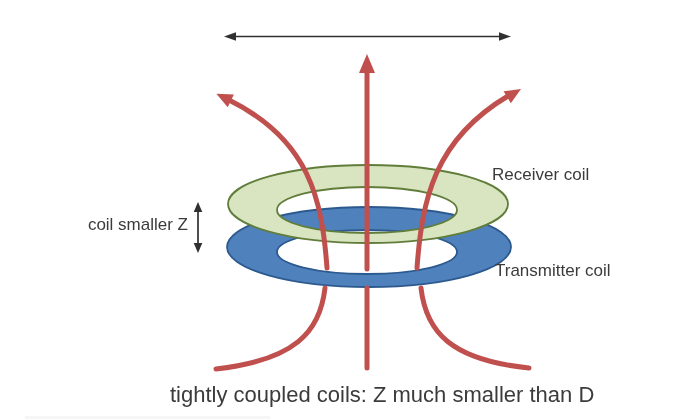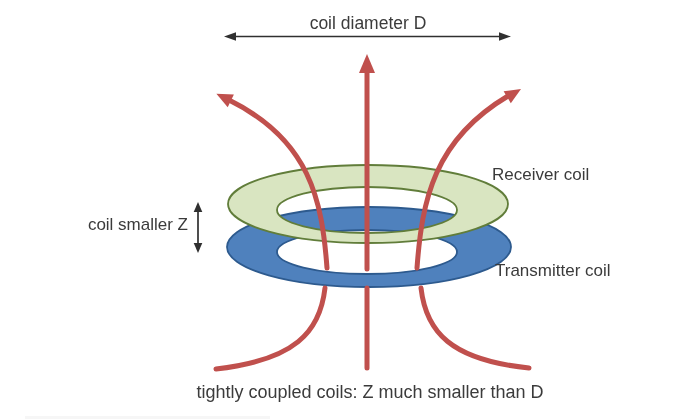--- a/index.html
+++ b/index.html
@@ -23,21 +23,21 @@
   .lbl {
     position: absolute;
     color: var(--text, #3b3b3b);
     white-space: nowrap;
     line-height: 1.15;
   }
   .lbl-title      { left: 268px; top: 13px;  width: 200px; text-align: center; font-size: 17.5px; }
   .lbl-distance   { left: 55px;  top: 215px; width: 133px; text-align: right;  font-size: 17px; }
   .lbl-receiver   { left: 492px; top: 165px; font-size: 17px; }
   .lbl-transmitter{ left: 495px; top: 261px; font-size: 17px; }
-  .lbl-caption    { left: 170px; top: 382px; width: 400px; text-align: center; font-size: 18px; }
+  .lbl-caption    { left: 170px; top: 382px; width: 400px; text-align: center; font-size: 22px; }
   .artifact {
     position: absolute;
     left: 25px; top: 416px;
     width: 245px; height: 3px;
     background: #f6f6f6;
   }
   .ring  { stroke-width: 1.8; fill-rule: evenodd; }
   .fline { fill: none; stroke: var(--field-line, #c0504d); stroke-width: 5; stroke-linecap: round; }
   .fhead { fill: var(--field-line, #c0504d); stroke: none; }
   .aline { fill: none; stroke: var(--annotation, #303030); stroke-width: 1.7; }
@@ -80,20 +80,19 @@
       <polygon class="ahead" points="511,36.5 499,32.2 499,40.8"></polygon>
     </g>
 
     <g>
       <line class="aline" x1="198" y1="210" x2="198" y2="245"></line>
       <polygon class="ahead" points="198,202 193.7,212 202.3,212"></polygon>
       <polygon class="ahead" points="198,253 193.7,243 202.3,243"></polygon>
     </g>
   </svg>
 
-  <div class="lbl lbl-title">coil diameter D</div>
   <div class="lbl lbl-distance">coil smaller Z</div>
   <div class="lbl lbl-receiver">Receiver coil</div>
   <div class="lbl lbl-transmitter">Transmitter coil</div>
   <div class="lbl lbl-caption">tightly coupled coils: Z much smaller than D</div>
 
   <div class="artifact"></div>
 </div>
 
 </body></html>

